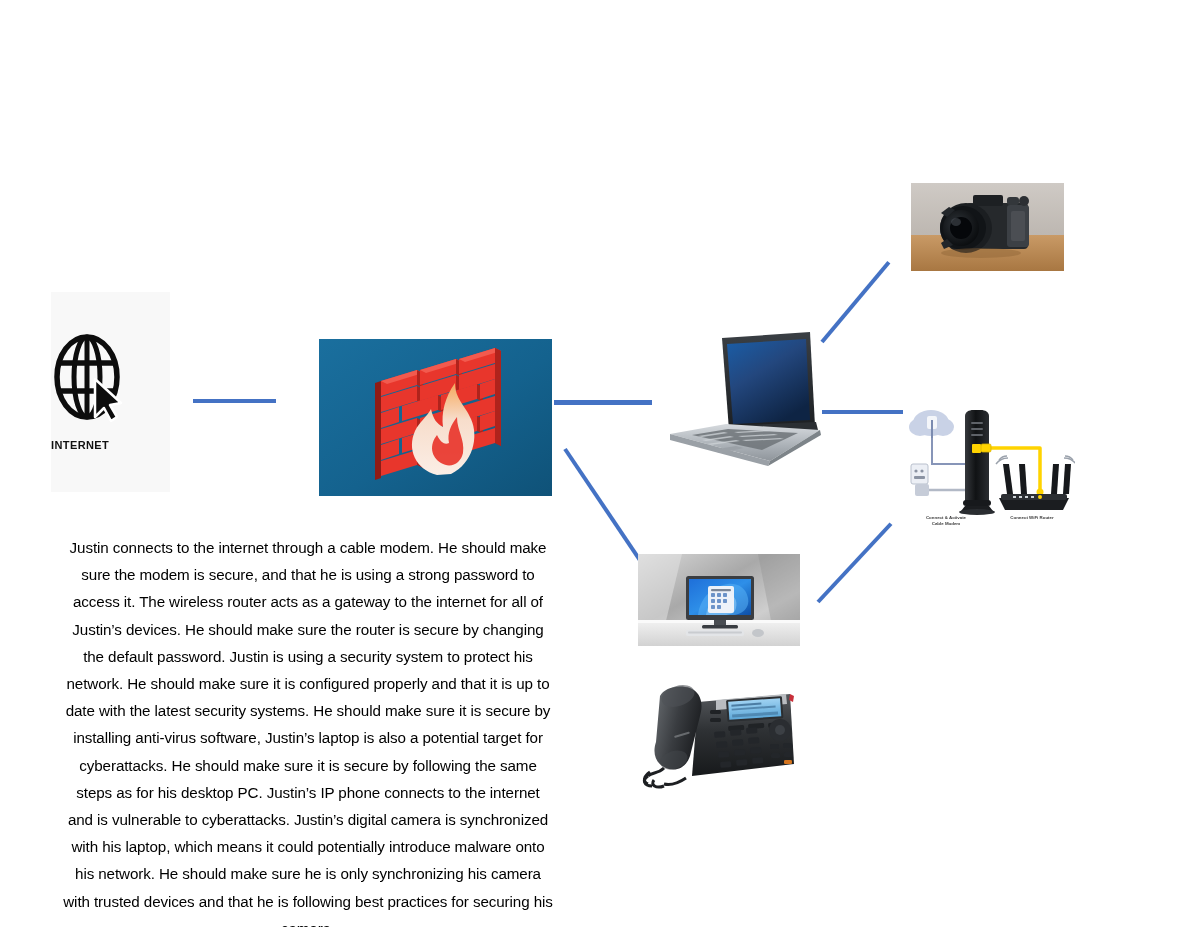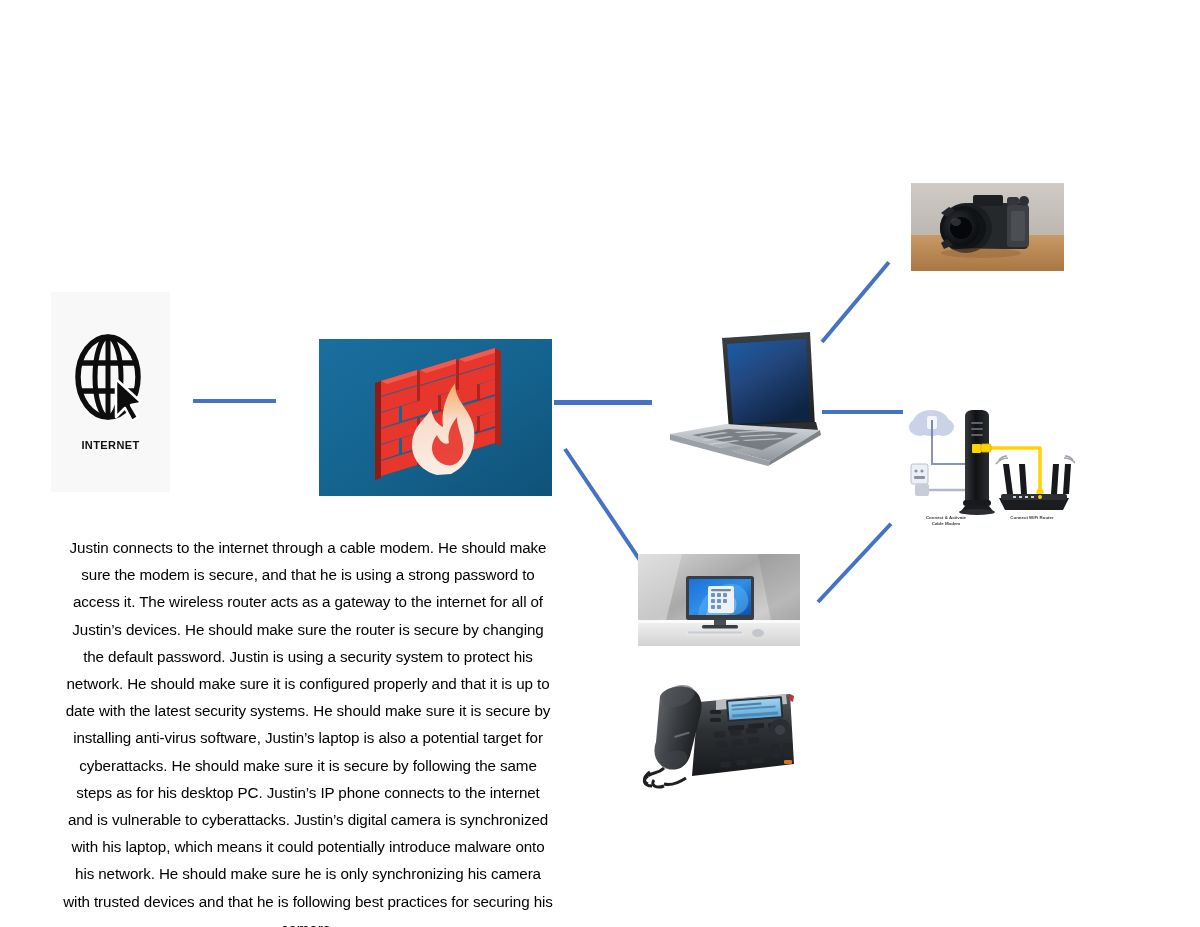--- a/index.html
+++ b/index.html
@@ -33,21 +33,21 @@
   
   .internet-node {
     position: absolute;
     left: 51px;
     top: 292px;
     width: 119px;
     height: 200px;
     background: #f8f8f8;
     display: flex;
     flex-direction: column;
-    align-items: center;
+    align-items: flex-start;
     justify-content: center;
   }
   .globe-wrap {
     width: 78px;
     height: 92px;
     position: relative;
     margin-bottom: 14px;
   }
   .globe-svg { display:block; width:100%; height:100%; }
   .internet-label {

